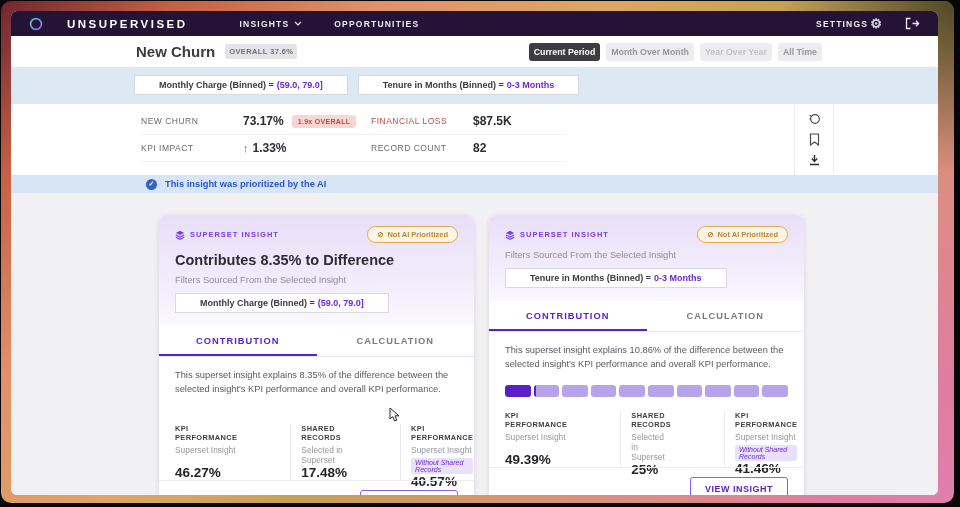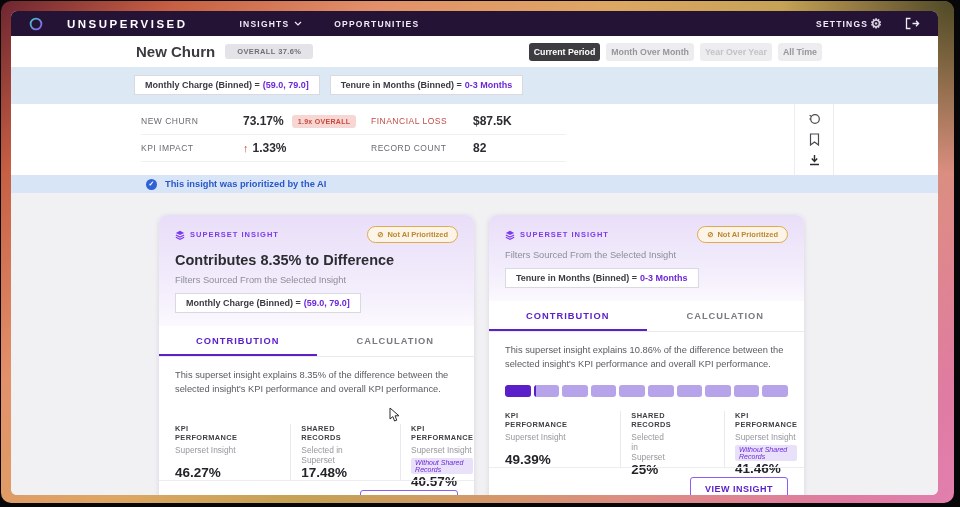--- a/index.html
+++ b/index.html
@@ -21,31 +21,31 @@
              letter-spacing:1.2px; color:#efecf6; cursor:pointer; }
   .navright { margin-left:auto; display:flex; align-items:center; gap:22px; }
   .settings { display:flex; align-items:center; gap:2px; font-size:8.5px; font-weight:bold;
               letter-spacing:1.2px; color:#efecf6; cursor:pointer; }
   .gear { font-size:13px; line-height:1; color:#d8d3e2; }
 
   
   .pagehead { height:31px; background:#fff; display:flex; align-items:center; padding-left:125px; }
   .page-title { font-size:15px; font-weight:bold; color:#3a3a40; }
   .overall-badge { margin-left:10px; background:#e4e4e8; color:#6f6f76; font-size:7.5px;
-                   font-weight:bold; letter-spacing:.4px; padding:3px 12px; border-radius:3px; }
+                   font-weight:bold; letter-spacing:.4px; padding:3px 4px; border-radius:3px; }
   .period-tabs { margin-left:auto; margin-right:116px; display:flex; gap:6px; }
   .ptab { font-size:8.8px; font-weight:bold; padding:4px 5px; border-radius:3px;
           background:#ededef; color:#96969c; cursor:pointer; white-space:nowrap; }
   .ptab.active { background:#3d3d41; color:#fff; }
   .ptab.dim { color:#c2c2c8; }
 
   
   .filterbar { background:#dce8f4; padding:8px 0 9px 123px; display:flex; gap:10px; }
   .chip { display:inline-flex; align-items:center; gap:3px; background:#fff; border:1px solid #d9d9e1;
-          border-radius:0; padding:4px 10px; font-size:9px; font-weight:bold; color:#3a3a41; }
+          border-radius:0; padding:4px 24px; font-size:9px; font-weight:bold; color:#3a3a41; }
   .chip .val { color:#6d28d9; }
 
   
   .kpiband { position:relative; height:71px; background:#fff; }
   .kpicol { position:absolute; top:4px; }
   .kpicol.c1 { left:130px; width:230px; }
   .kpicol.c2 { left:360px; width:195px; }
   .kpirow { display:flex; align-items:center; height:27px; border-bottom:1px solid #f0f0f3; }
   .kpi-label { font-size:8.5px; letter-spacing:.5px; color:#6a6a72; width:102px; flex:none; }
   .kpi-label.red { color:#bf4a44; }

